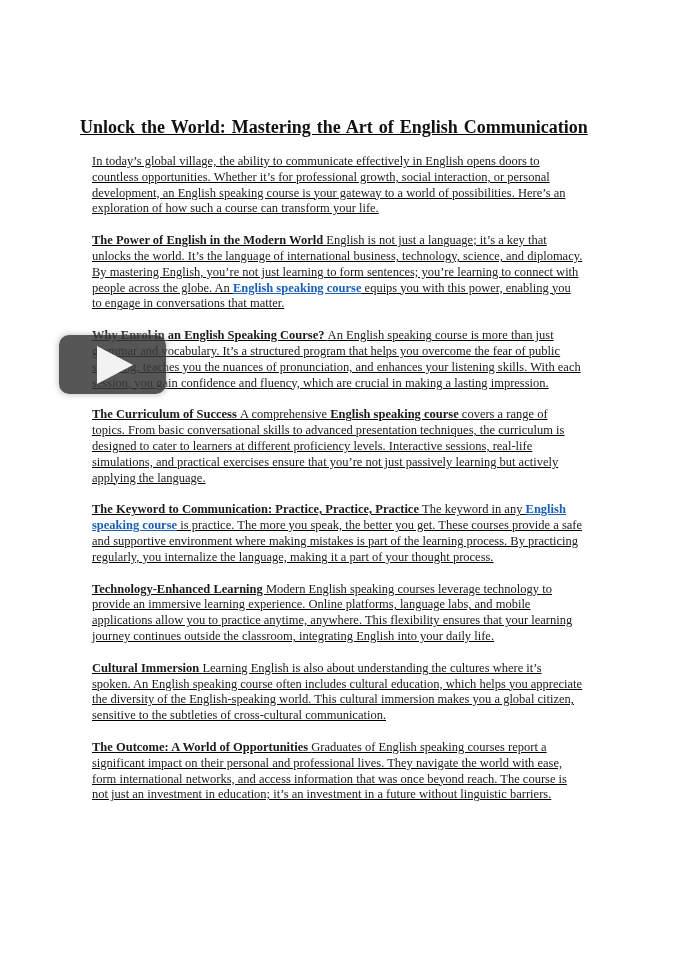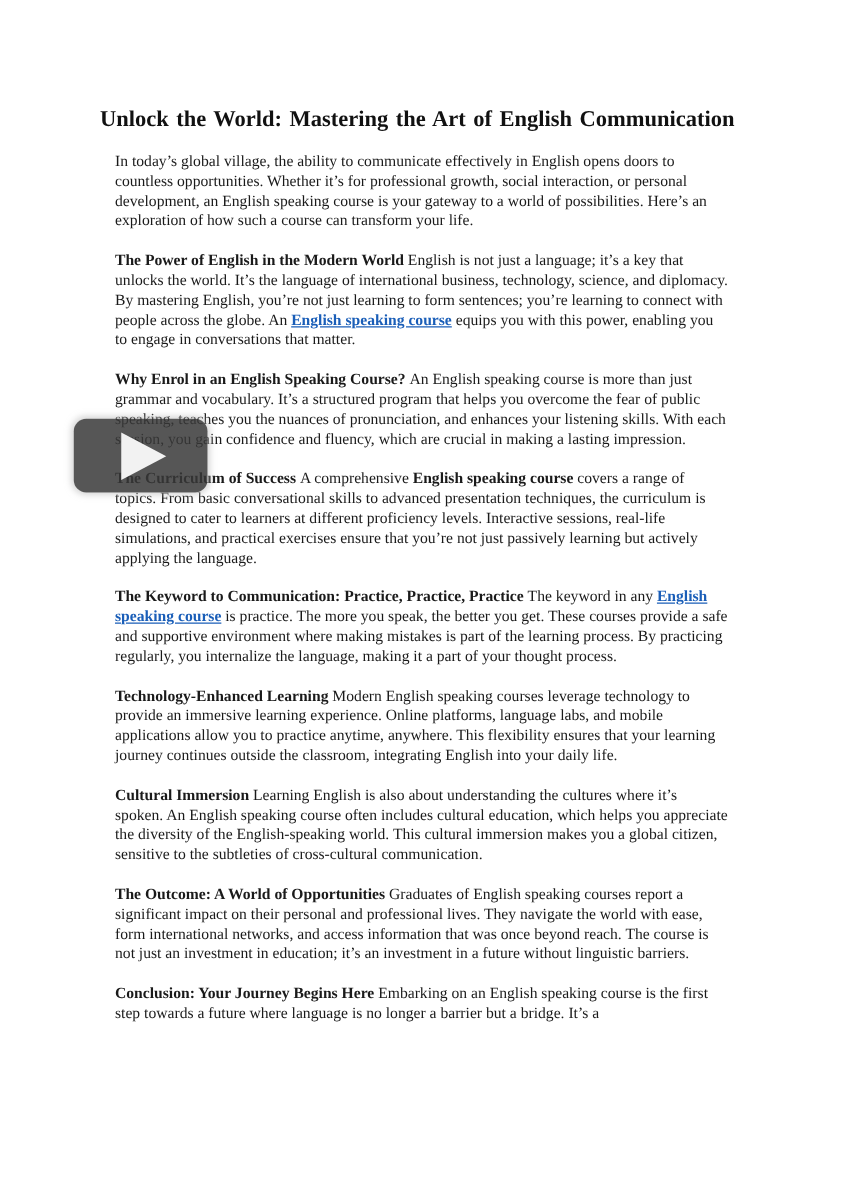--- a/index.html
+++ b/index.html
@@ -4,21 +4,22 @@
 <style>
   html, body { margin: 0; padding: 0; }
   body {
     width: 678px; height: 960px;
     background: #ffffff;
     position: relative;
     overflow: hidden;
     font-family: "Liberation Serif", serif;
   }
   .doc {
-    padding: 84px 95px 0 80px;
+    padding: 116px 95px 0 80px;
+    text-decoration: underline;
   }
   h1.title {
     font-size: 18px;
     line-height: 22px;
     margin: 0 0 16px 0;
     color: #111111;
     font-weight: bold;
     word-spacing: 1.5px;
     white-space: nowrap;
   }
@@ -61,19 +62,18 @@
   <h1 class="title">Unlock the World: Mastering the Art of English Communication</h1>
   <div class="article" id="article">
       <p><span class="seg-normal">In today’s global village, the ability to communicate effectively in English opens doors to countless opportunities. Whether it’s for professional growth, social interaction, or personal development, an English speaking course is your gateway to a world of possibilities. Here’s an exploration of how such a course can transform your life.</span></p>
       <p><span class="seg-bold">The Power of English in the Modern World </span><span class="seg-normal">English is not just a language; it’s a key that unlocks the world. It’s the language of international business, technology, science, and diplomacy. By mastering English, you’re not just learning to form sentences; you’re learning to connect with people across the globe. An </span><a class="seg-link" style="color: rgb(26, 94, 184);">English speaking course</a><span class="seg-normal"> equips you with this power, enabling you to engage in conversations that matter.</span></p>
       <p><span class="seg-bold">Why Enrol in an English Speaking Course? </span><span class="seg-normal">An English speaking course is more than just grammar and vocabulary. It’s a structured program that helps you overcome the fear of public speaking, teaches you the nuances of pronunciation, and enhances your listening skills. With each session, you gain confidence and fluency, which are crucial in making a lasting impression.</span></p>
       <p><span class="seg-bold">The Curriculum of Success </span><span class="seg-normal">A comprehensive </span><span class="seg-bold">English speaking course</span><span class="seg-normal"> covers a range of topics. From basic conversational skills to advanced presentation techniques, the curriculum is designed to cater to learners at different proficiency levels. Interactive sessions, real-life simulations, and practical exercises ensure that you’re not just passively learning but actively applying the language.</span></p>
       <p><span class="seg-bold">The Keyword to Communication: Practice, Practice, Practice </span><span class="seg-normal">The keyword in any </span><a class="seg-link" style="color: rgb(26, 94, 184);">English speaking course</a><span class="seg-normal"> is practice. The more you speak, the better you get. These courses provide a safe and supportive environment where making mistakes is part of the learning process. By practicing regularly, you internalize the language, making it a part of your thought process.</span></p>
       <p><span class="seg-bold">Technology-Enhanced Learning </span><span class="seg-normal">Modern English speaking courses leverage technology to provide an immersive learning experience. Online platforms, language labs, and mobile applications allow you to practice anytime, anywhere. This flexibility ensures that your learning journey continues outside the classroom, integrating English into your daily life.</span></p>
       <p><span class="seg-bold">Cultural Immersion </span><span class="seg-normal">Learning English is also about understanding the cultures where it’s spoken. An English speaking course often includes cultural education, which helps you appreciate the diversity of the English-speaking world. This cultural immersion makes you a global citizen, sensitive to the subtleties of cross-cultural communication.</span></p>
       <p><span class="seg-bold">The Outcome: A World of Opportunities </span><span class="seg-normal">Graduates of English speaking courses report a significant impact on their personal and professional lives. They navigate the world with ease, form international networks, and access information that was once beyond reach. The course is not just an investment in education; it’s an investment in a future without linguistic barriers.</span></p>
-      <p><span class="seg-bold">Conclusion: Your Journey Begins Here </span><span class="seg-normal">Embarking on an English speaking course is the first step towards a future where language is no longer a barrier but a bridge. It’s a</span></p>
     </div>
 </div>
 
 <div class="play-overlay" id="playOverlay" style="background: rgba(56, 56, 56, 0.85);">
   <div class="play-tri" style="border-left-color: rgb(242, 242, 242);"></div>
 </div>
 
 </body></html>

